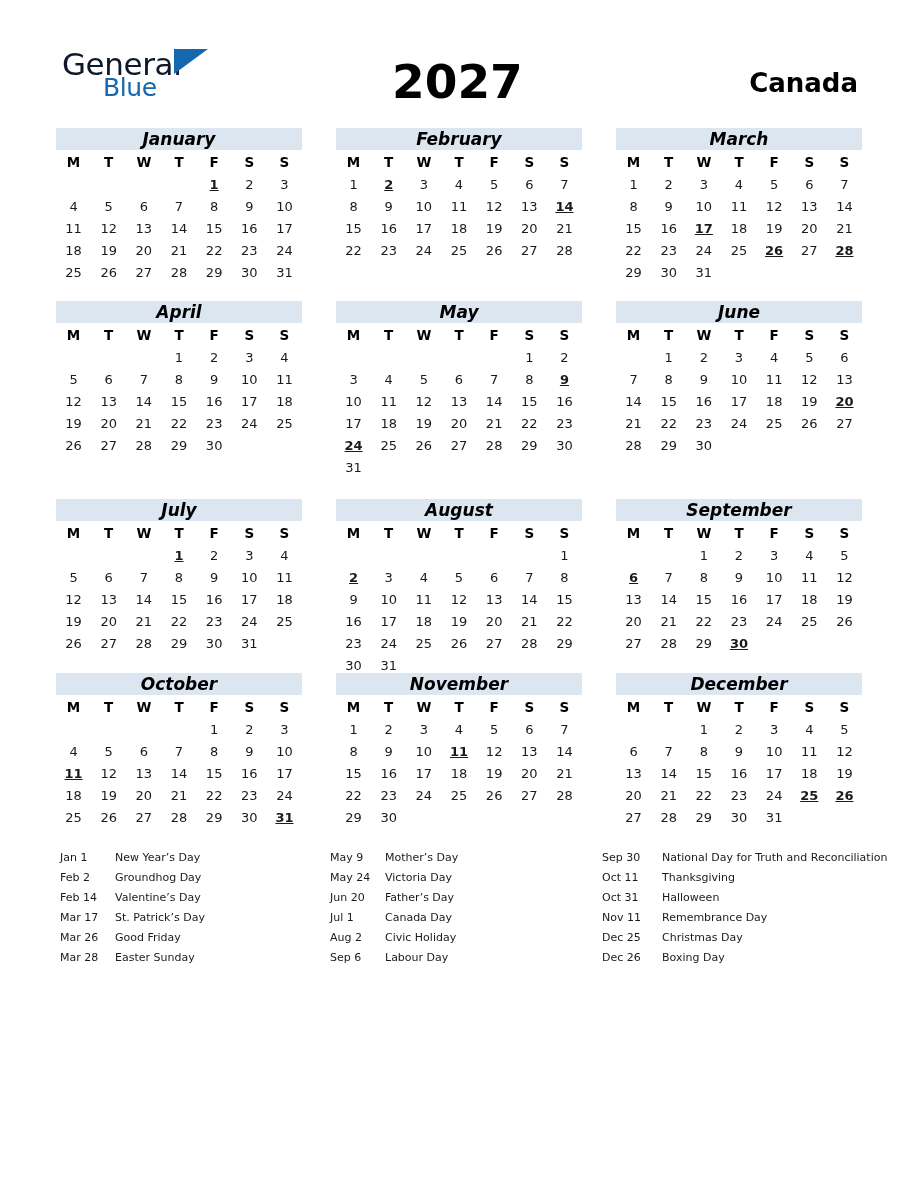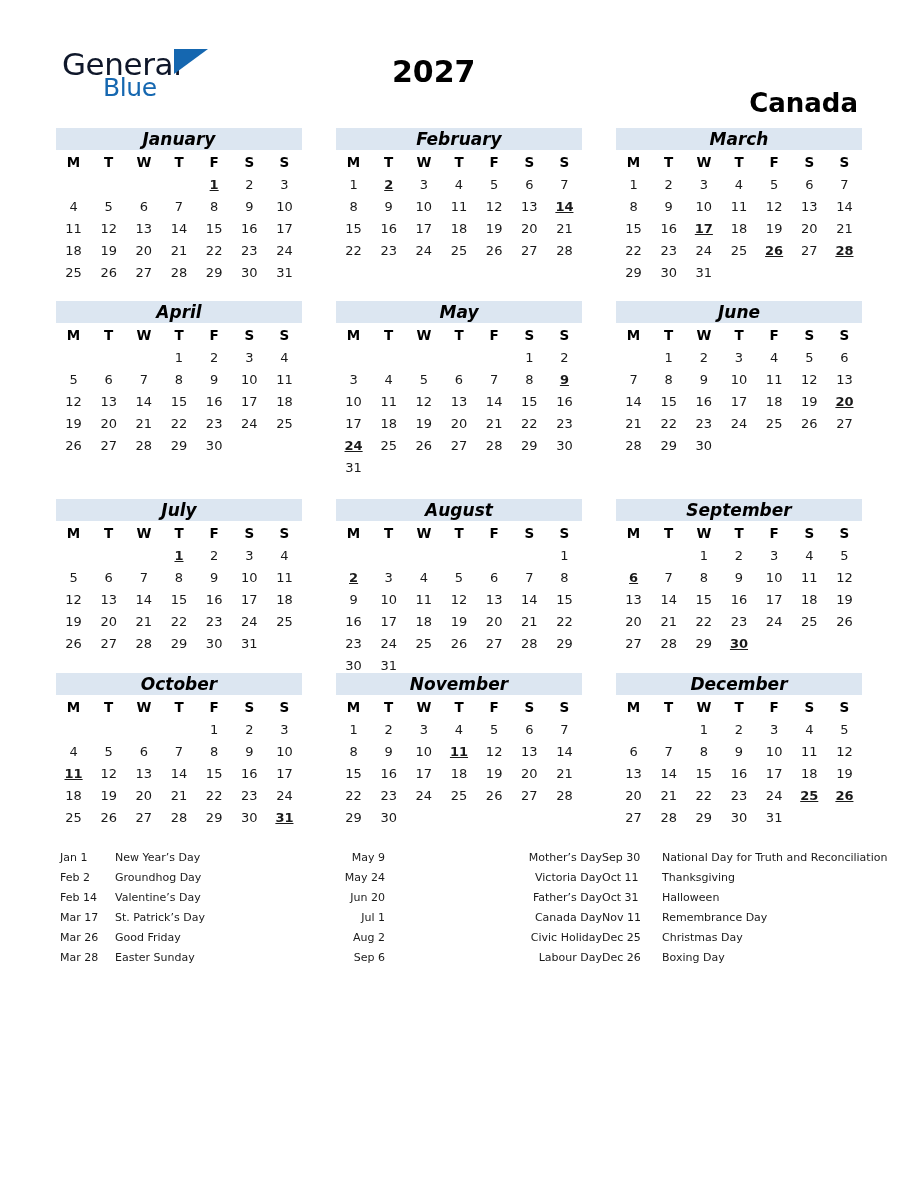--- a/index.html
+++ b/index.html
@@ -56,30 +56,30 @@
     width: 0;
     height: 0;
     border-left: 34px solid #1567b0;
     border-bottom: 25px solid transparent;
     border-top: 0 solid transparent;
   }
   .year {
     position: absolute;
     left: 392px;
     top: 54px;
-    font-size: 30px;
+    font-size: 47px;
     font-weight: bold;
     letter-spacing: 0px;
     color: #000;
     font-family: "DejaVu Sans", sans-serif;
   }
   .country {
     position: absolute;
     right: 60px;
-    top: 88px;
+    top: 68px;
     font-size: 26px;
     font-weight: bold;
     color: #000;
     font-family: "DejaVu Sans", sans-serif;
   }
 
   
   .months-grid {
     position: absolute;
     left: 0;
@@ -149,21 +149,21 @@
     left: 0;
     width: 918px;
     display: flex;
     padding-left: 60px;
     box-sizing: border-box;
   }
   .legend-col {
     width: 270px;
     margin-right: 0;
   }
-  .legend-col.col2 { margin-left: 0; width: 272px; text-align: right; }
+  .legend-col.col2 { margin-left: 0; width: 272px; }
   .legend-col.col3 { width: 290px; }
   .legend-item {
     display: flex;
     font-size: 11px;
     line-height: 20px;
     color: #1a1a1a;
     font-family: "DejaVu Sans", sans-serif;
   }
   .legend-date {
     width: 55px;

